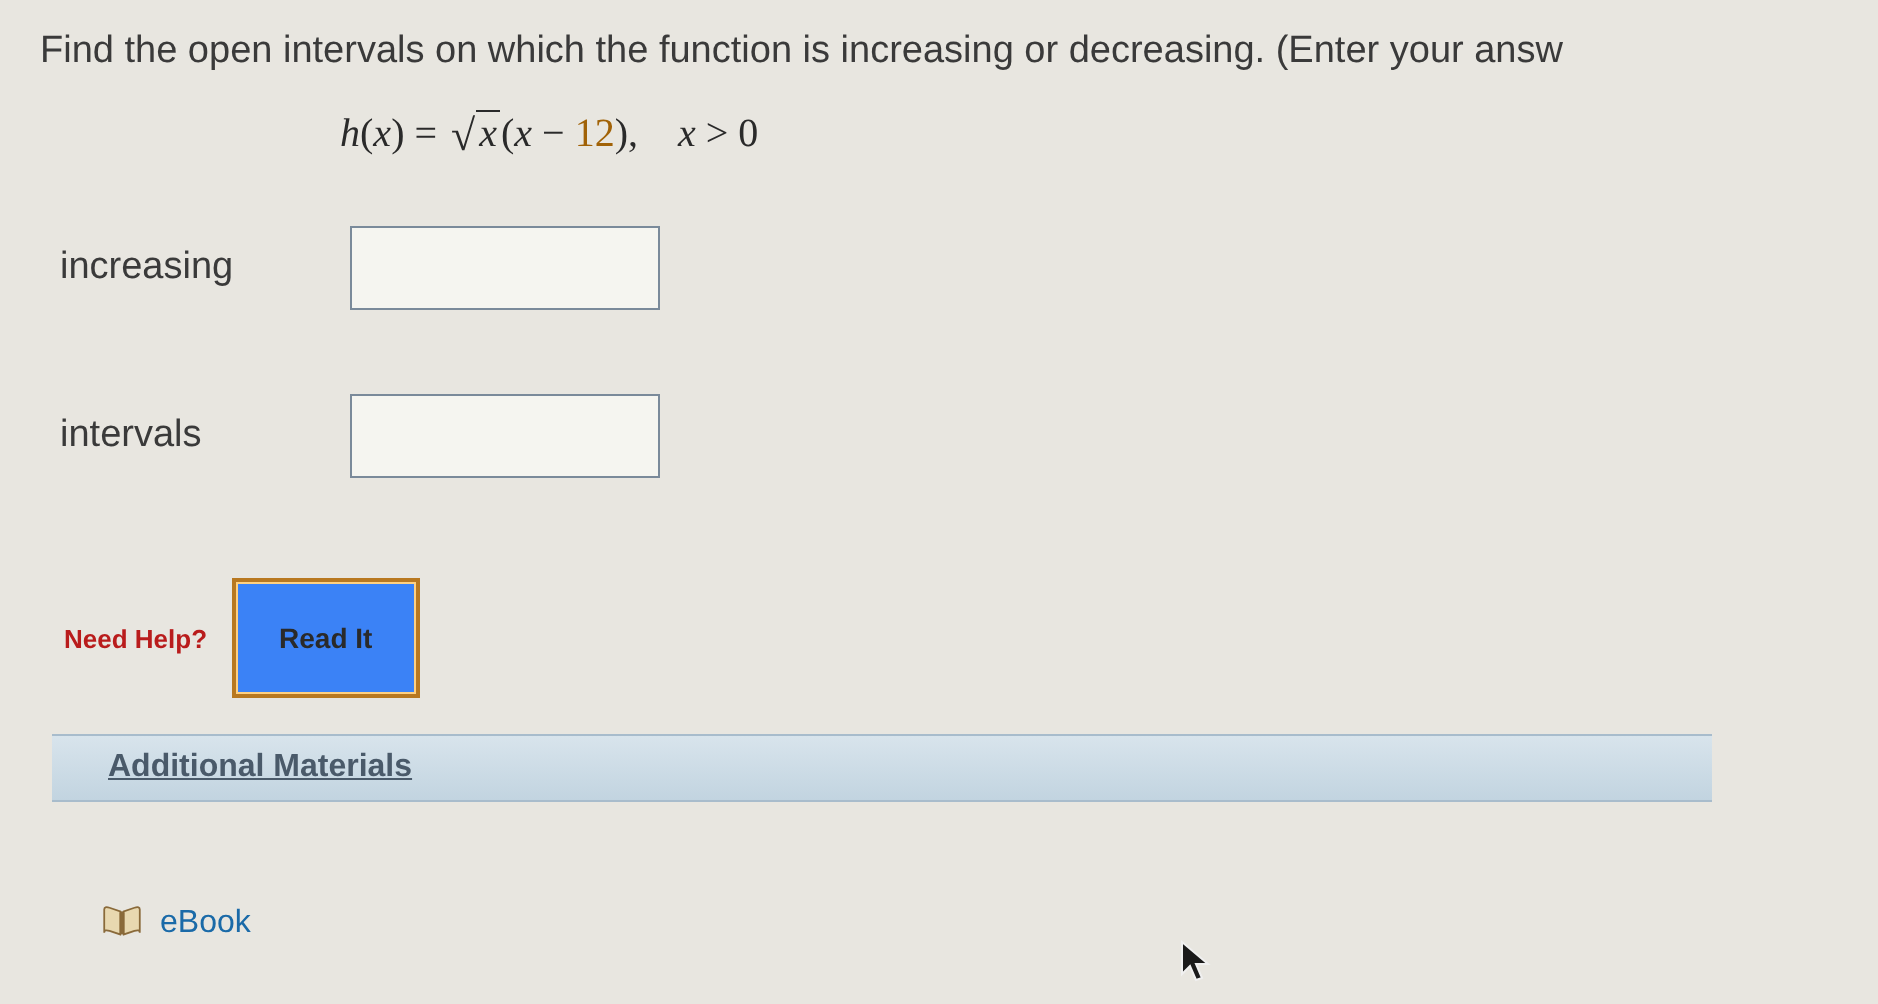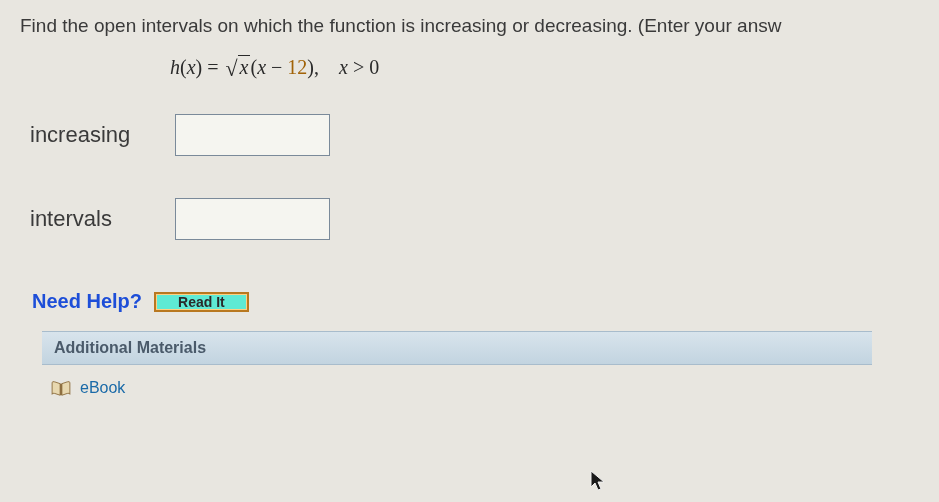--- a/index.html
+++ b/index.html
@@ -56,69 +56,71 @@
       padding: 0 2px;
       display: inline-block;
     }
     .answer-row {
       display: flex;
       align-items: center;
       padding: 12px 0 12px 30px;
       margin-bottom: 18px;
     }
     .answer-label {
-      font-size: 22px;
+      font-size: 19px;
       color: #3a3a3a;
       width: 145px;
     }
     .answer-input {
       width: 155px;
       height: 42px;
       border: 1px solid #7a8a9a;
       background: #f5f5f0;
       font-size: 16px;
       padding: 4px 8px;
     }
     .need-help-row {
       display: flex;
       align-items: center;
       padding: 20px 0 18px 32px;
     }
     .need-help-label {
-      color: #1d4ed8;
+      color: #b91c1c;
       font-weight: bold;
-      font-size: 20px;
+      font-size: 13px;
       margin-right: 12px;
     }
     .read-it-btn {
-      background: #5eead4;
+      background: #3b82f6;
       border: 2px solid #b87820;
       box-shadow: inset 0 0 0 1px #ffd080;
       color: #2a2a2a;
       font-size: 14px;
       font-weight: bold;
-      padding: 0 22px;
+      padding: 20px 22px;
       cursor: pointer;
       font-family: Arial, sans-serif;
     }
     .additional-materials-bar {
       background: linear-gradient(#d8e4ec, #c2d4e0);
       border-top: 1px solid #a8bccc;
       border-bottom: 1px solid #a8bccc;
-      margin: 0 30px 0 42px;
-      padding: 7px 12px;
+      margin: 0 30px 0 26px;
+      padding: 7px 28px;
       font-size: 16px;
       font-weight: bold;
       color: #4a5a6a;
       width: 830px;
+      text-decoration: underline;
     }
     .ebook-row {
       display: flex;
-      align-items: flex-end;
+      align-items: flex-start;
       padding: 14px 0 20px 50px;
+      margin-top: 38px;
     }
     .ebook-icon {
       width: 22px;
       height: 16px;
       margin-right: 8px;
     }
     .ebook-link {
       color: #1a6aa8;
       font-size: 16px;
       cursor: pointer;

